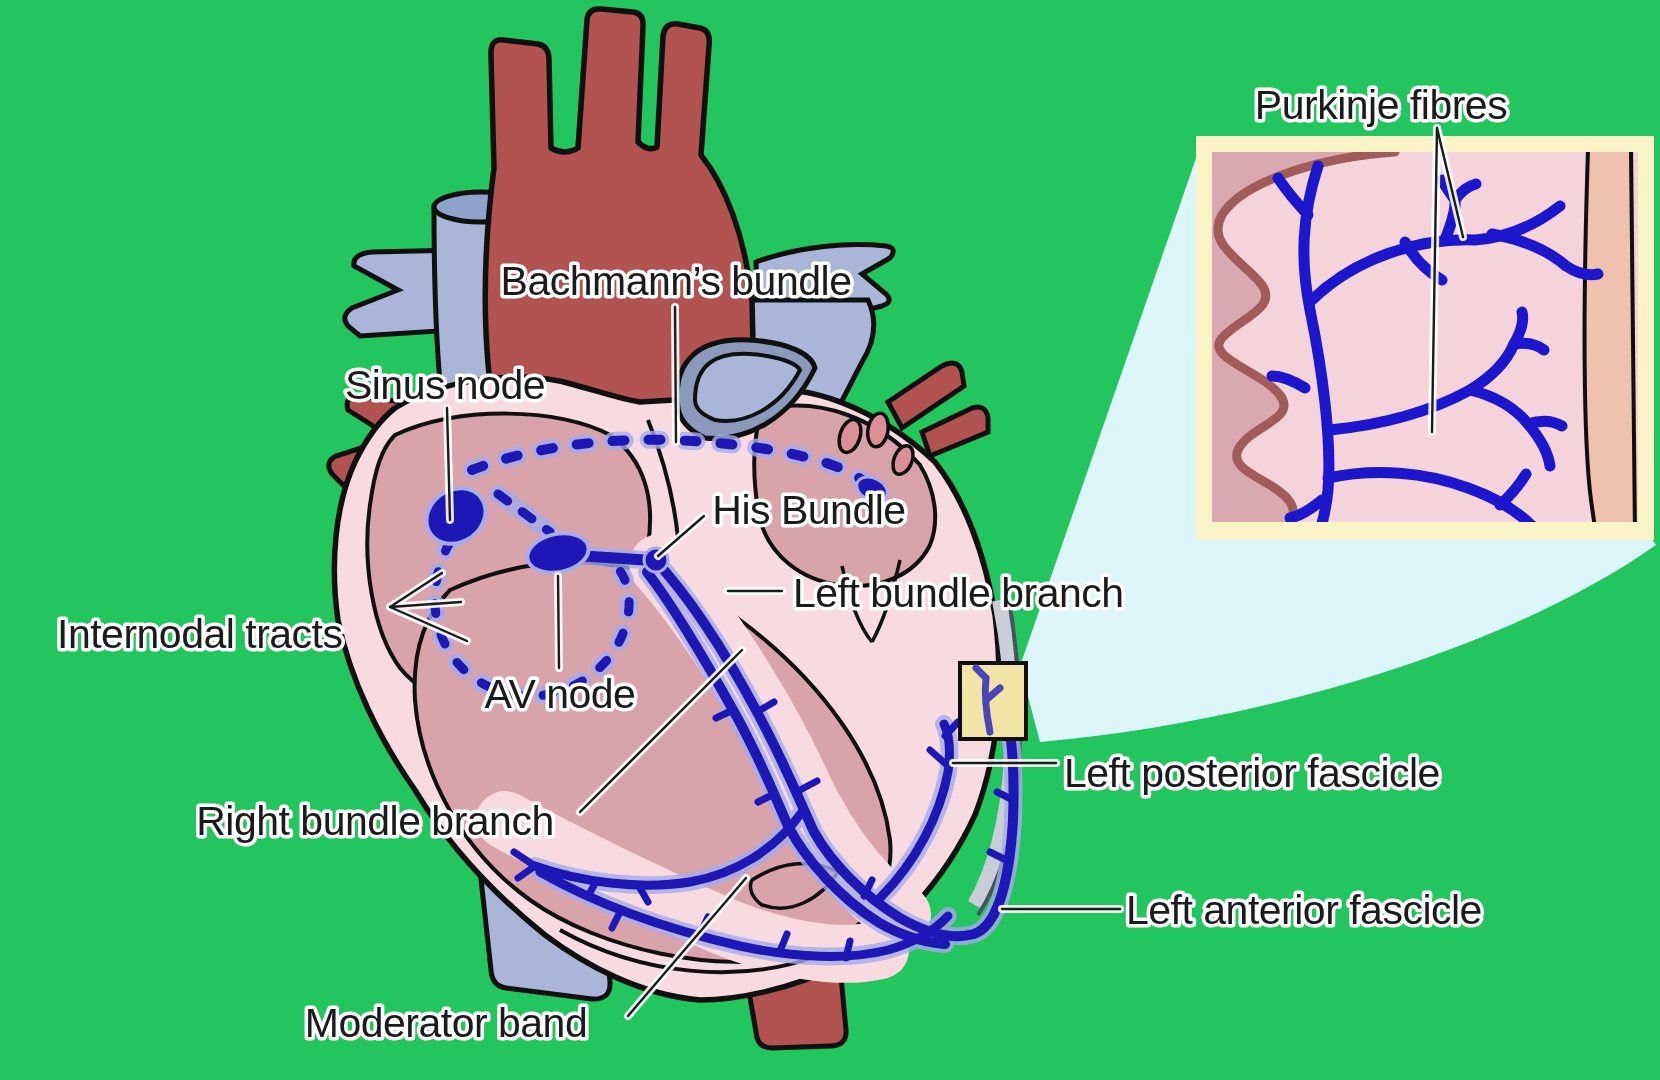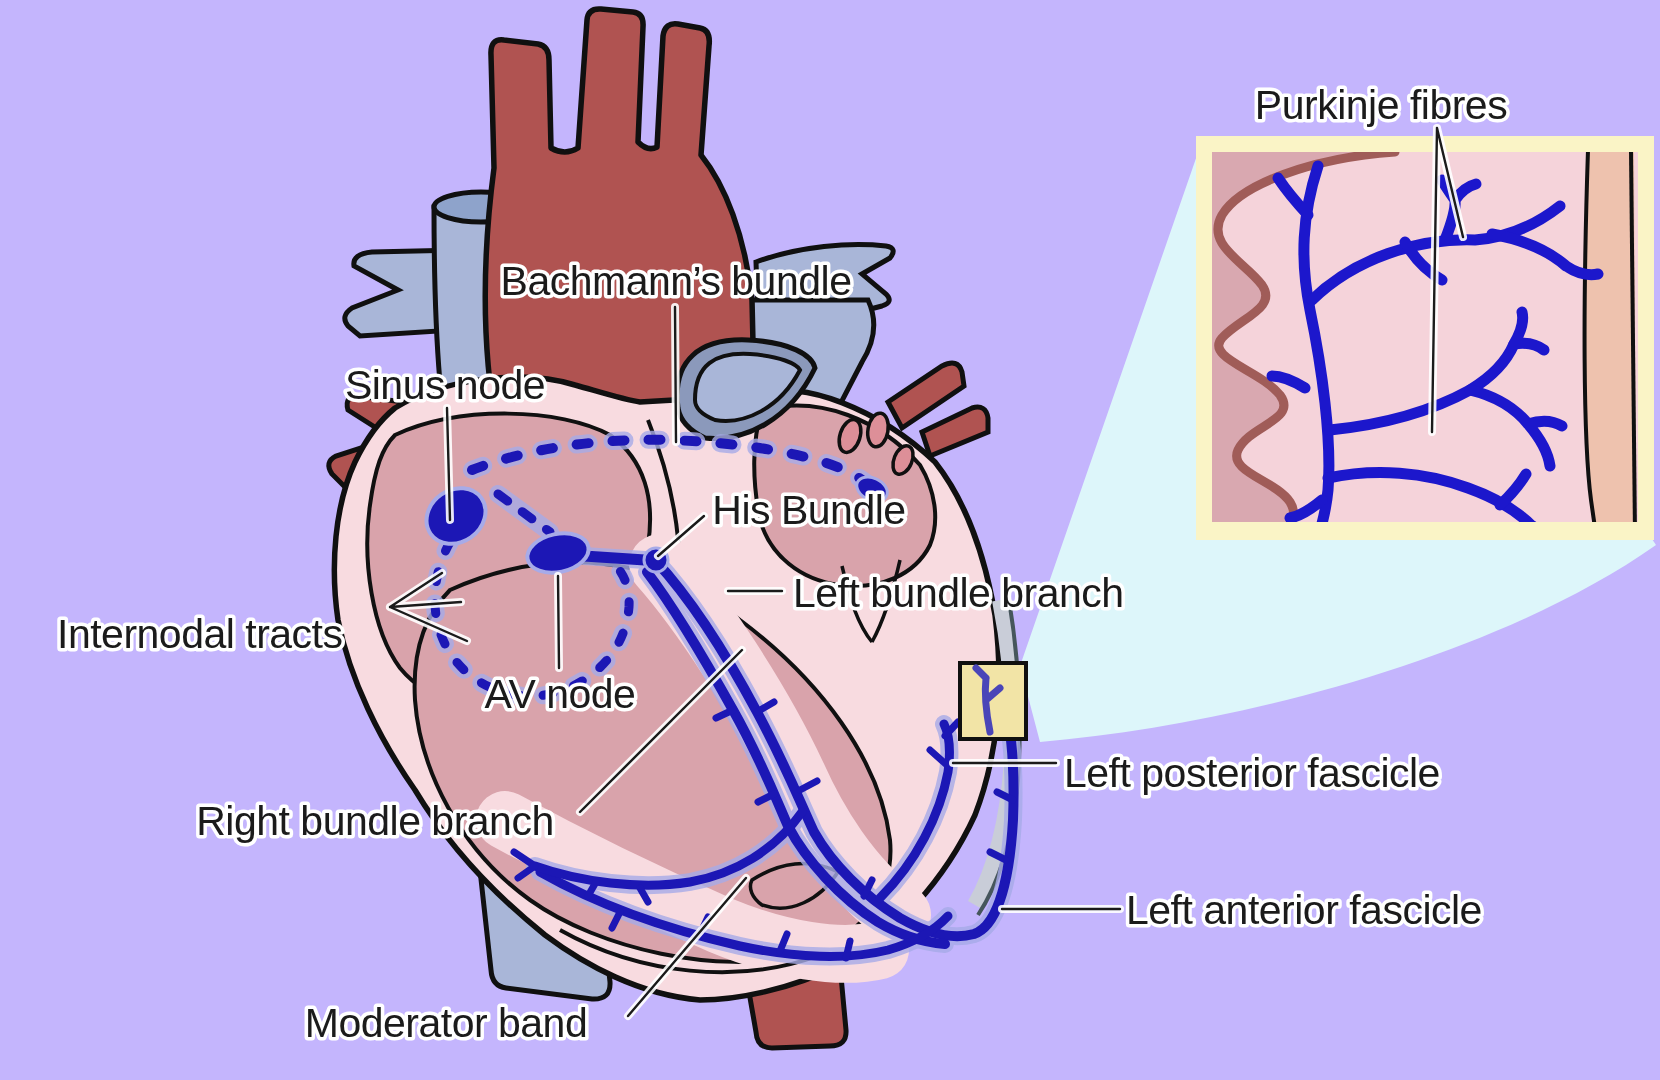--- a/index.html
+++ b/index.html
@@ -1,16 +1,16 @@
 <!DOCTYPE html>
 <html><head>
 <meta charset="utf-8">
 <style>
   html,body{margin:0;padding:0;background:#ffffff;}
-  .stage{position:relative;width:1660px;height:1080px;background:#c4b5fd;overflow:hidden;
+  .stage{position:relative;width:1660px;height:1080px;background:#22c55e;overflow:hidden;
          font-family:"Liberation Sans", sans-serif;text-decoration:underline;}
   svg{display:block}
   .lbl{font-family:"Liberation Sans","DejaVu Sans",sans-serif;
        font-size:41px;fill:#1b1b1b;letter-spacing:-0.5px;
        stroke:#ffffff;stroke-width:7px;paint-order:stroke;stroke-linejoin:round;}
   .leadC{stroke:#ffffff;stroke-width:8;fill:none;stroke-linecap:round;opacity:.9}
   .leadK{stroke:#1b1b1b;stroke-width:2.4;fill:none;stroke-linecap:round}
   .cond{stroke:#1c17b5;fill:none;stroke-linecap:round;stroke-linejoin:round}
   .glow{stroke:#a7abe8;fill:none;stroke-linecap:round;stroke-linejoin:round;opacity:.8}
   .vessel-blue{fill:#a9b6d8;stroke:#101010;stroke-width:5}

